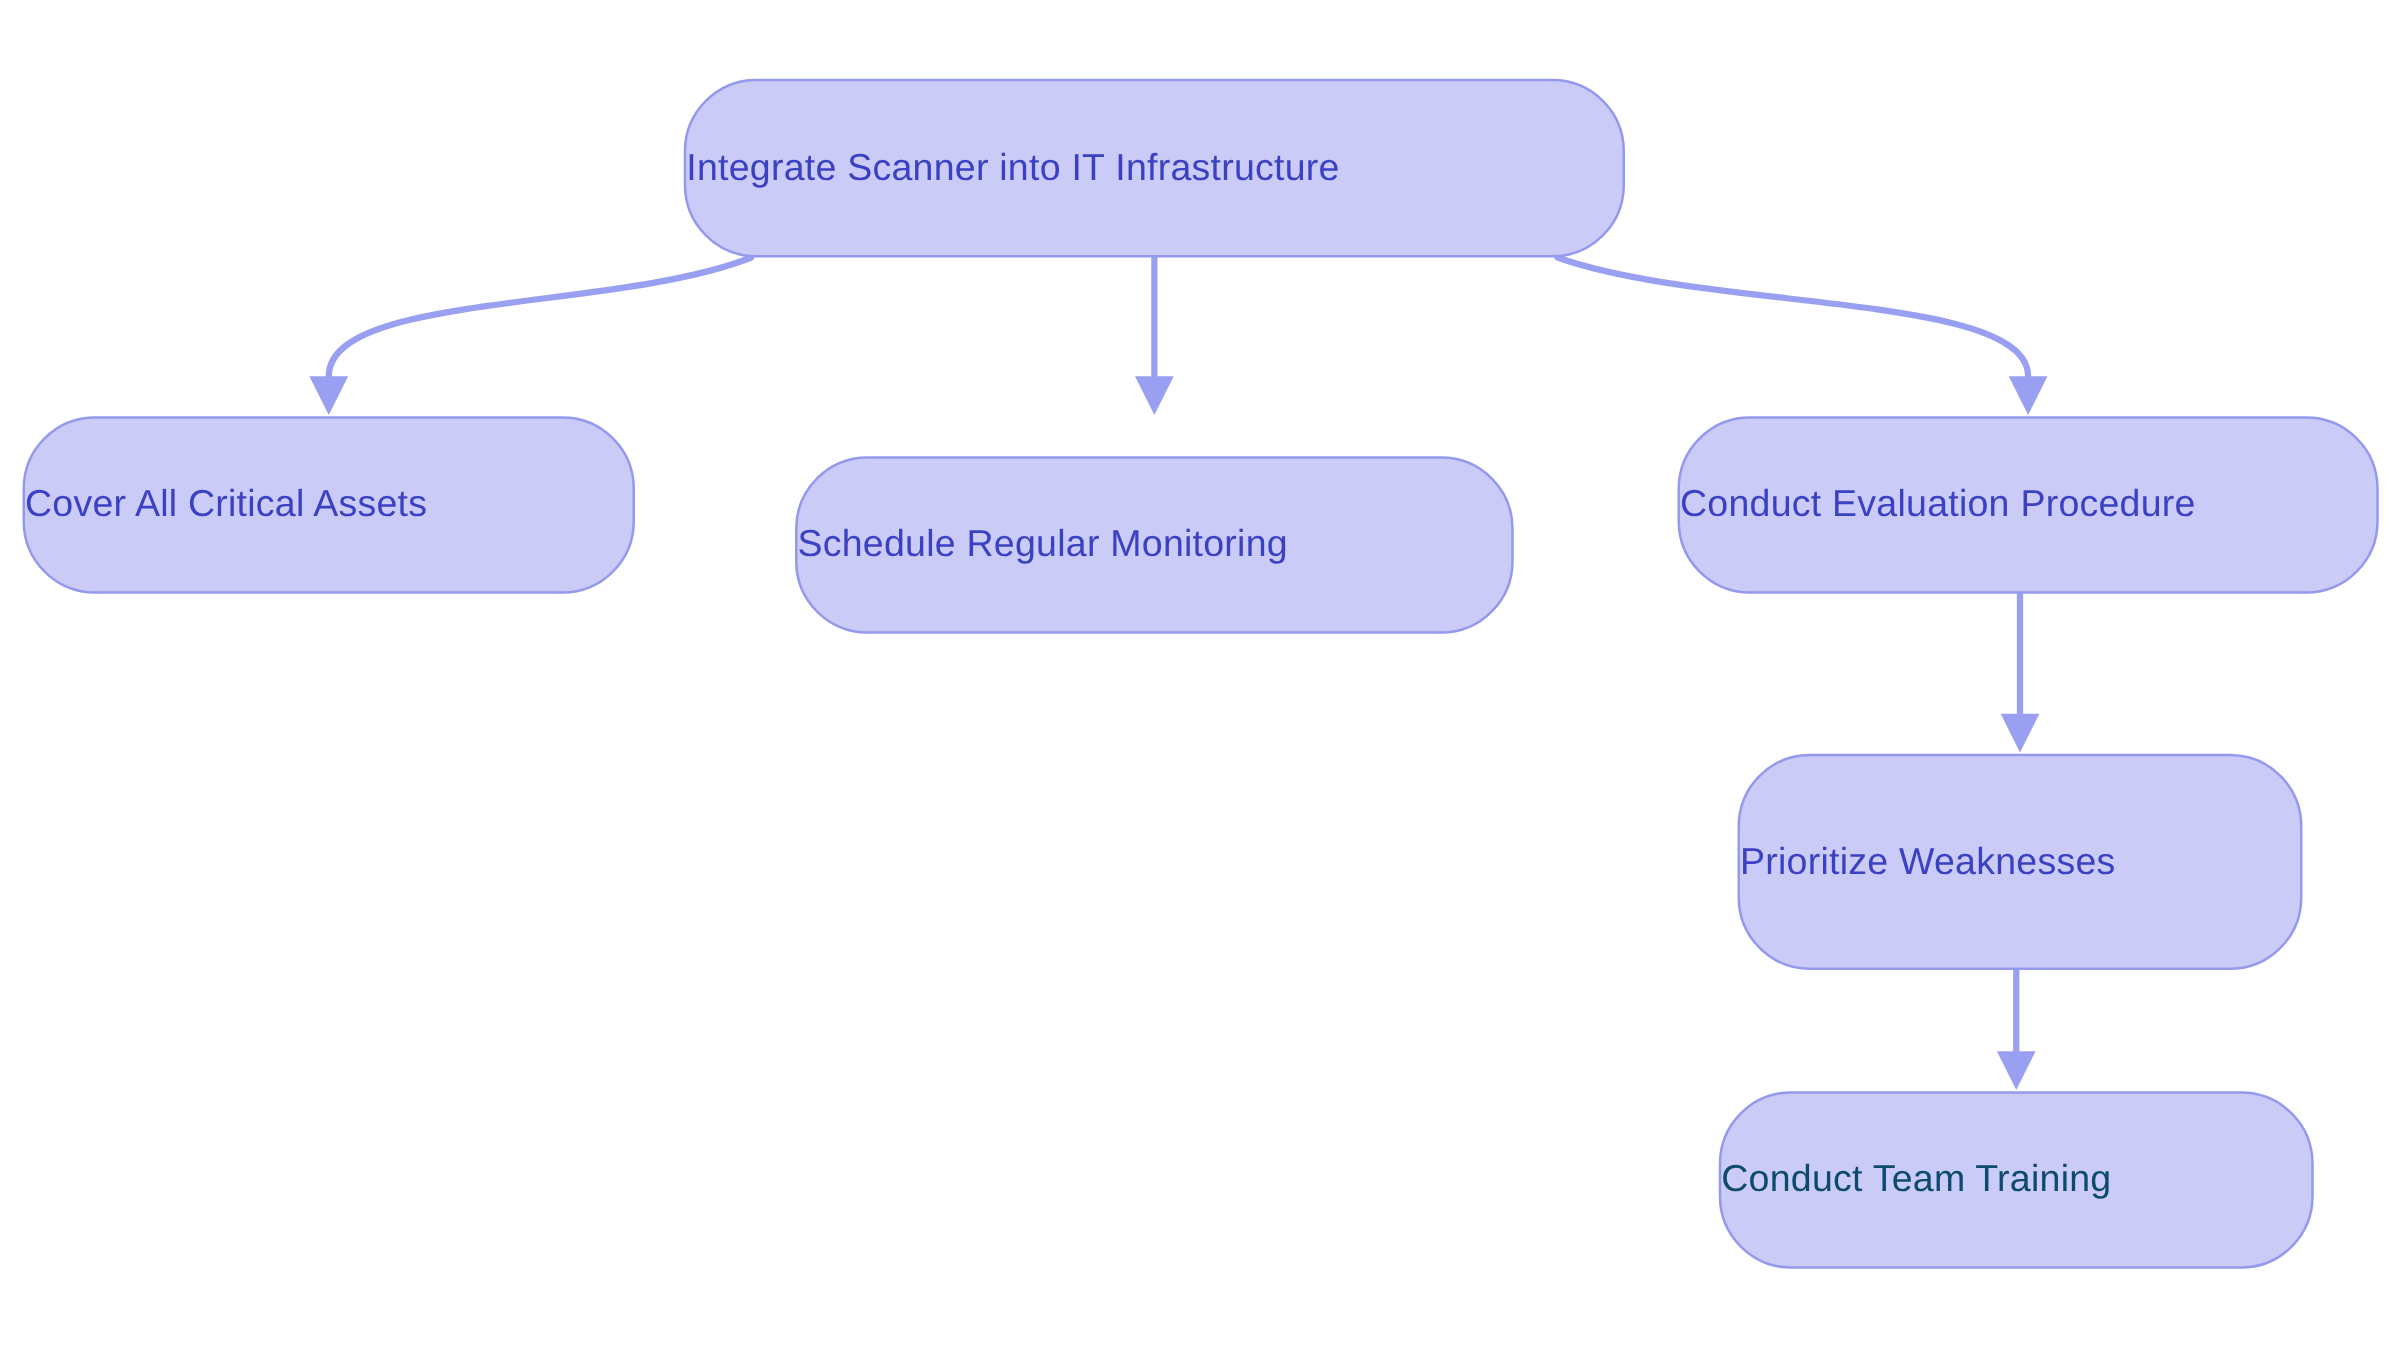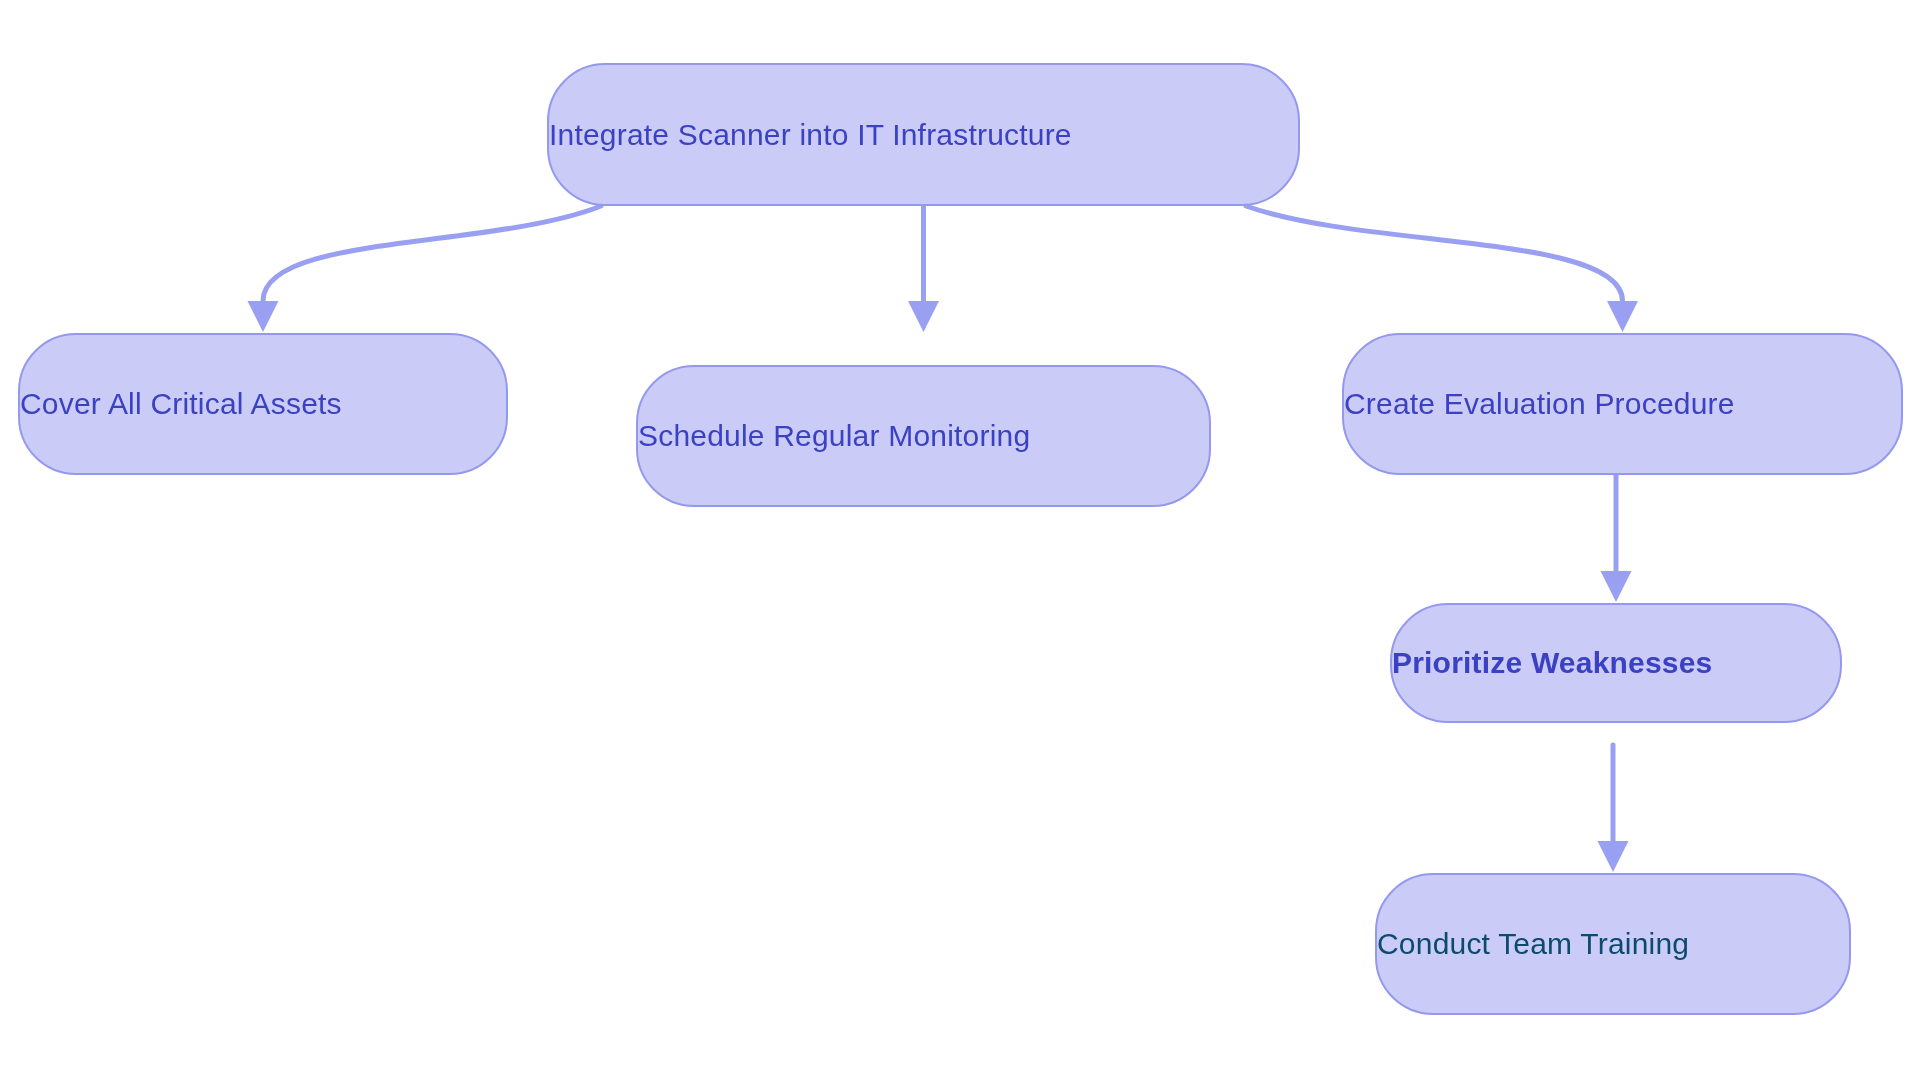--- a/index.html
+++ b/index.html
@@ -57,21 +57,21 @@
   <div class="node" style="left: 547px; top: 63px; width: 753px; height: 143px; background: rgb(202, 203, 246); border-color: rgb(148, 153, 238); border-width: 2.5px; border-radius: 58px; color: rgb(59, 65, 195);">
     <span class="node-label">Integrate Scanner into IT Infrastructure</span>
   </div>
   <div class="node" style="left: 18px; top: 333px; width: 490px; height: 142px; background: rgb(202, 203, 246); border-color: rgb(148, 153, 238); border-width: 2.5px; border-radius: 58px; color: rgb(59, 65, 195);">
     <span class="node-label">Cover All Critical Assets</span>
   </div>
   <div class="node" style="left: 636px; top: 333px; width: 575px; height: 142px; background: rgb(202, 203, 246); border-color: rgb(148, 153, 238); border-width: 2.5px; border-radius: 58px; color: rgb(59, 65, 195); margin-top: 32px;">
     <span class="node-label">Schedule Regular Monitoring</span>
   </div>
   <div class="node" style="left: 1342px; top: 333px; width: 561px; height: 142px; background: rgb(202, 203, 246); border-color: rgb(148, 153, 238); border-width: 2.5px; border-radius: 58px; color: rgb(59, 65, 195);">
-    <span class="node-label">Create Evaluation Procedure</span>
+    <span class="node-label">Conduct Evaluation Procedure</span>
   </div>
-  <div class="node" style="left: 1390px; top: 603px; width: 452px; height: 120px; background: rgb(202, 203, 246); border-color: rgb(148, 153, 238); border-width: 2.5px; border-radius: 58px; color: rgb(59, 65, 195); font-weight: bold;">
+  <div class="node" style="left: 1390px; top: 603px; width: 452px; height: 173px; background: rgb(202, 203, 246); border-color: rgb(148, 153, 238); border-width: 2.5px; border-radius: 58px; color: rgb(59, 65, 195);">
     <span class="node-label">Prioritize Weaknesses</span>
   </div>
   <div class="node" style="left: 1375px; top: 873px; width: 476px; height: 142px; background: rgb(202, 203, 246); border-color: rgb(148, 153, 238); border-width: 2.5px; border-radius: 58px; color: #0c4a6e;">
     <span class="node-label">Conduct Team Training</span>
   </div>
 </div>
 
 </body></html>

